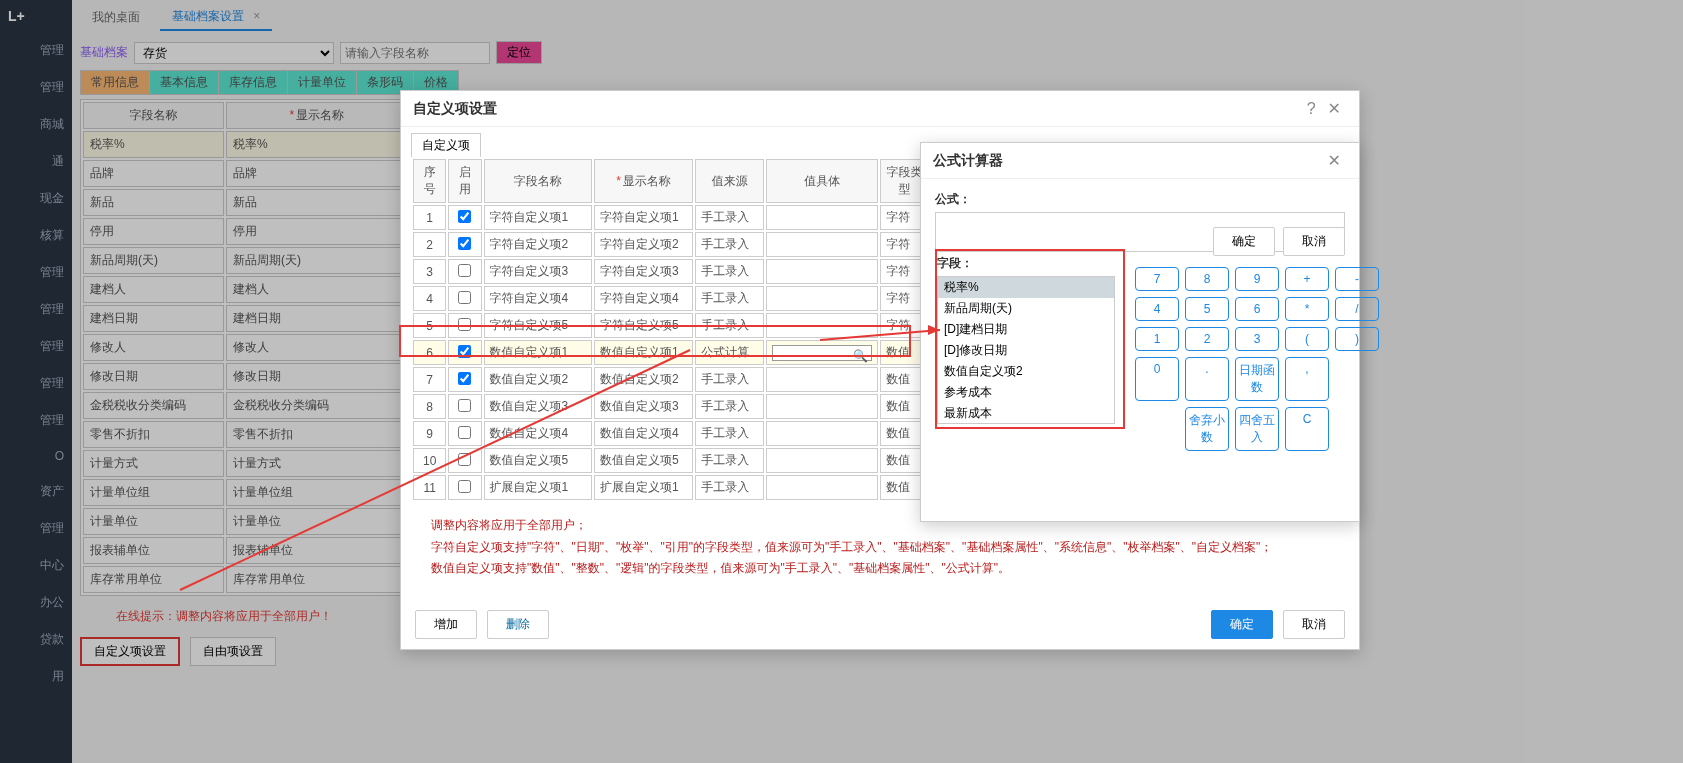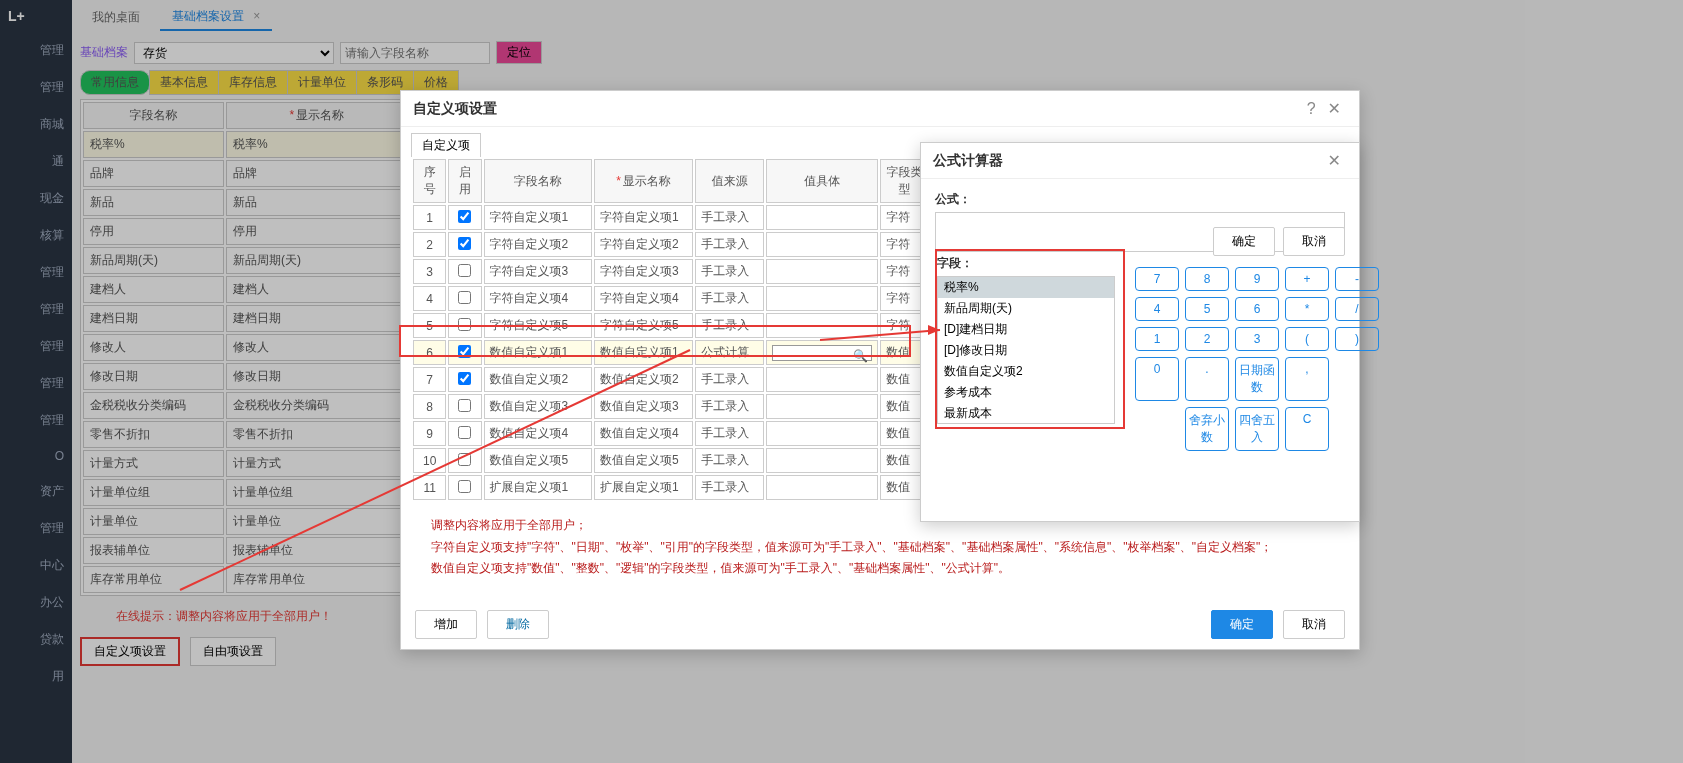--- a/index.html
+++ b/index.html
@@ -15,22 +15,22 @@
 .tab { padding: 4px 12px; color: #666; cursor: pointer; }
 .tab.active { color: #1e88e5; border-bottom: 2px solid #1e88e5; }
 .tab-close { margin-left: 6px; color: #999; cursor: pointer; }
 
 .filter-row { padding: 6px 8px; display: flex; gap: 6px; align-items: center; }
 .filter-label { color: #8b5cf6; }
 select, input[type=text] { border: 1px solid #ccc; padding: 2px 4px; height: 22px; background: #fff; }
 .locate-btn { border: 1px solid #ccc; background: #ec4899; padding: 2px 10px; cursor: pointer; }
 
 .subtabs-row { padding: 0 8px; display: flex; }
-.subtab { border: 1px solid #ccc; background: #fde047; padding: 3px 10px; margin-right: -1px; cursor: pointer; color: #555; }
-.subtab.active { background: #22c55e; border-radius: 10px; }
+.subtab { border: 1px solid #ccc; background: #5eead4; padding: 3px 10px; margin-right: -1px; cursor: pointer; color: #555; }
+.subtab.active { background: #fdba74; }
 
 .base-table { margin: 4px 8px; border: 1px solid #ccc; background: #fff; width: 820px; }
 .base-table th { border: 1px solid #ccc; background: #f7f7f7; padding: 4px 6px; color: #555; font-weight: normal; text-align: center; }
 .base-table td { border: 1px solid #ccc; padding: 4px 6px; color: #555; }
 .base-table .req::before { content: "*"; color: #e53935; margin-right: 2px; }
 .base-table tr.hl td { background: #fffde7; }
 
 .hint-row { padding: 8px 8px 4px; color: #e53935; margin-left: 36px; }
 .btns-row { padding: 8px; display: flex; gap: 10px; }
 .small-btn { border: 1px solid #ccc; background: #fff; padding: 4px 12px; cursor: pointer; }

